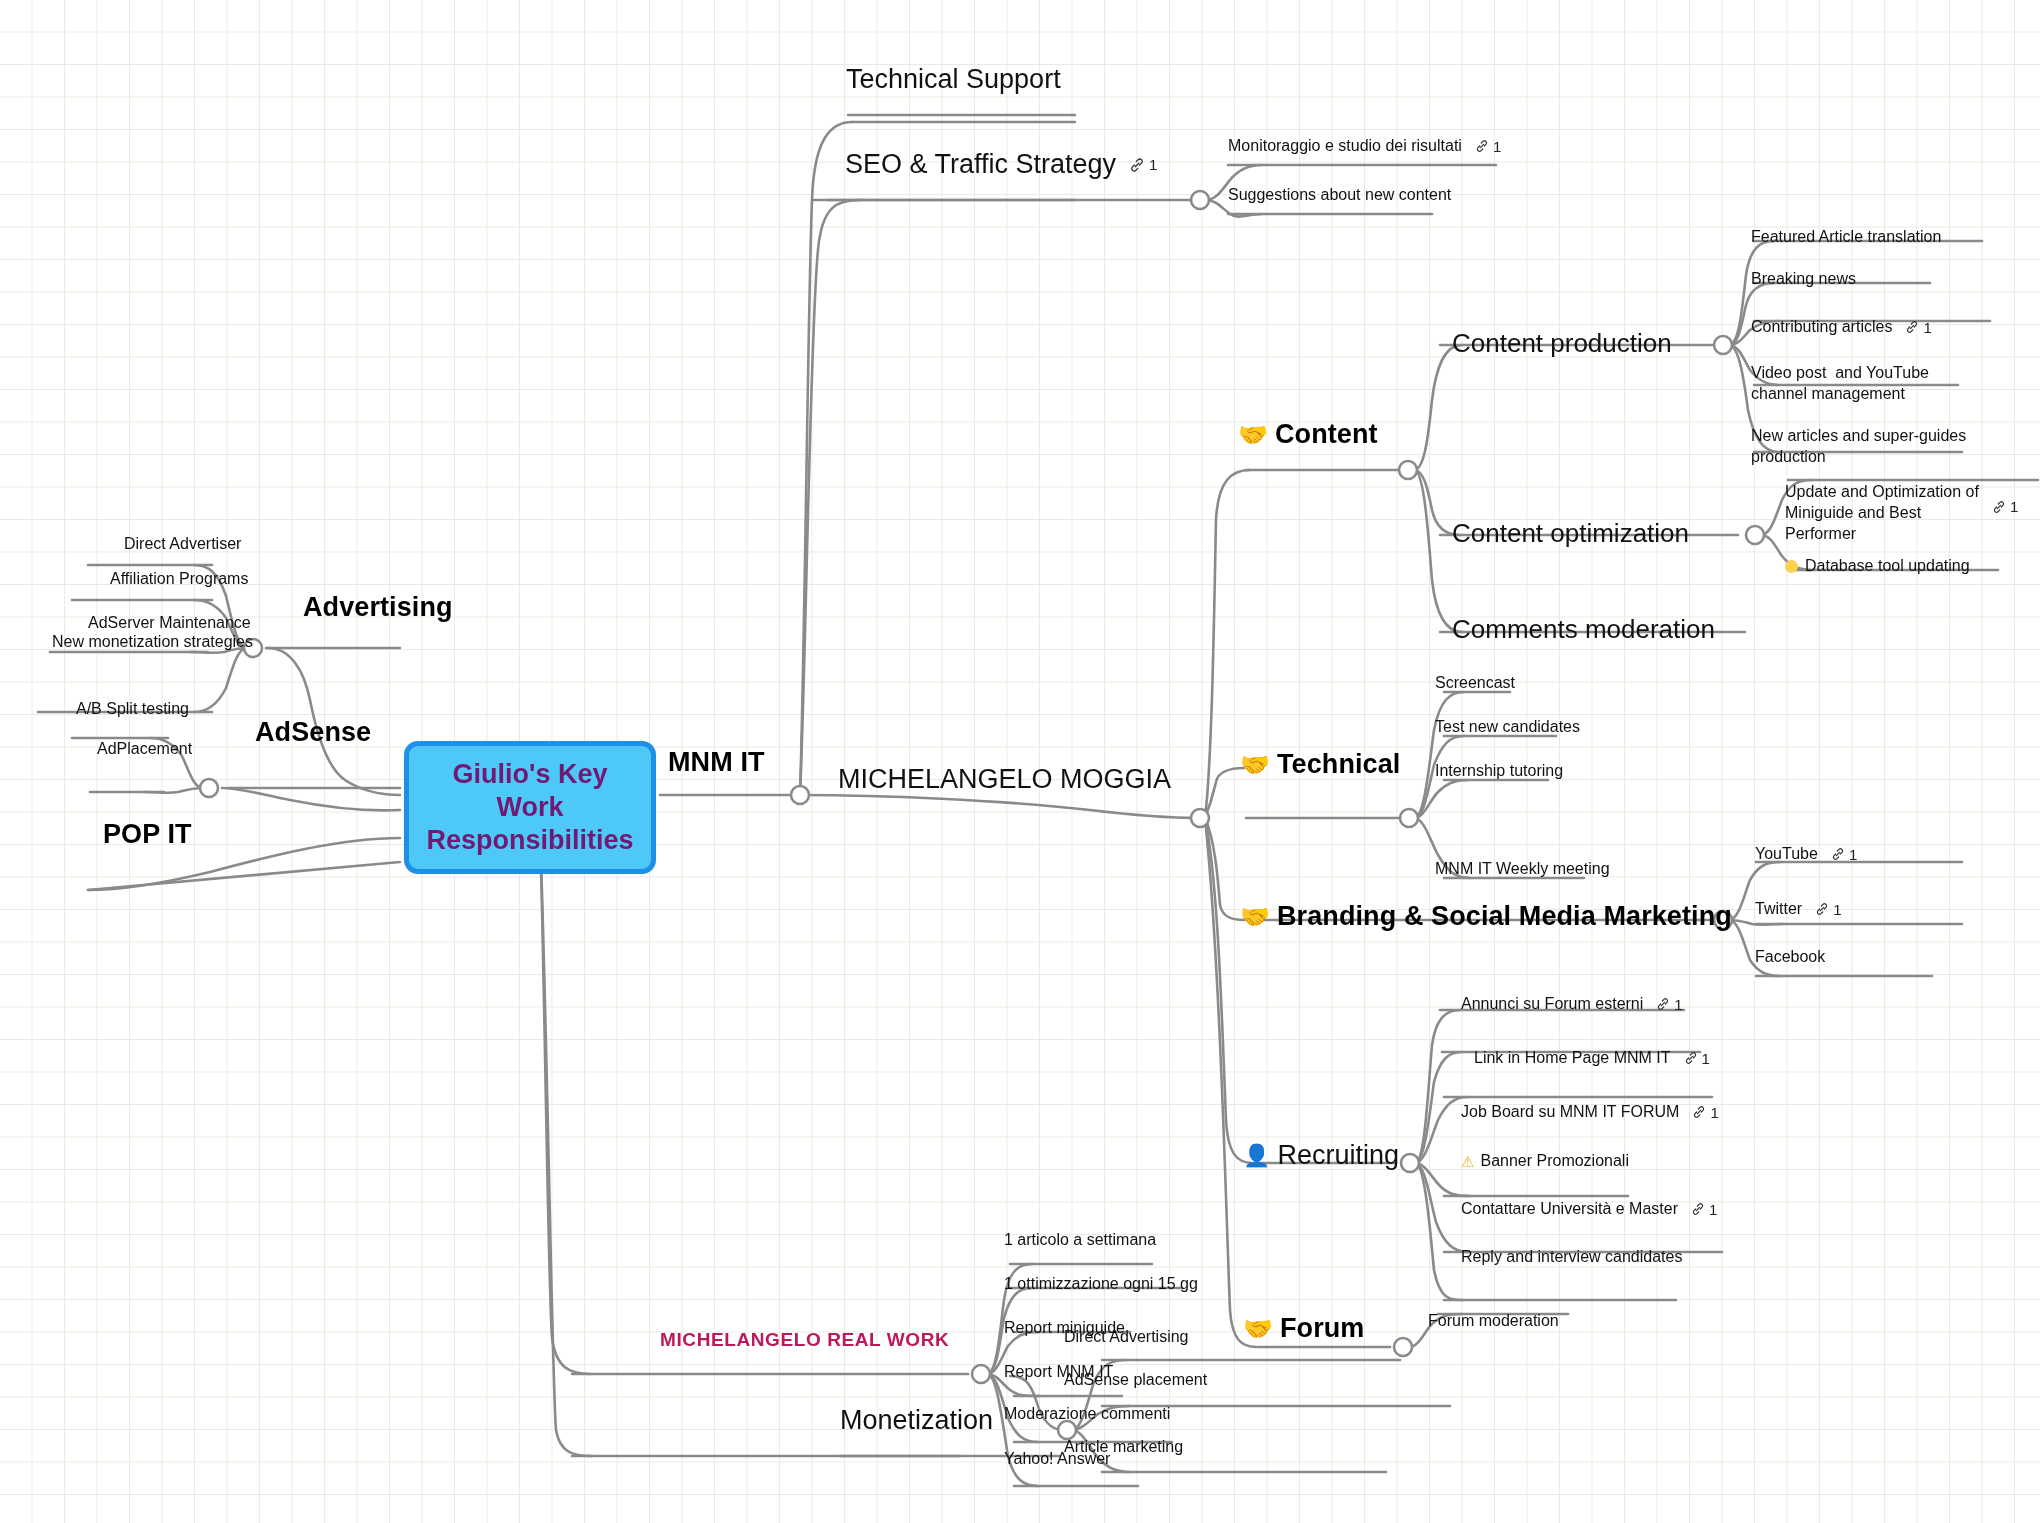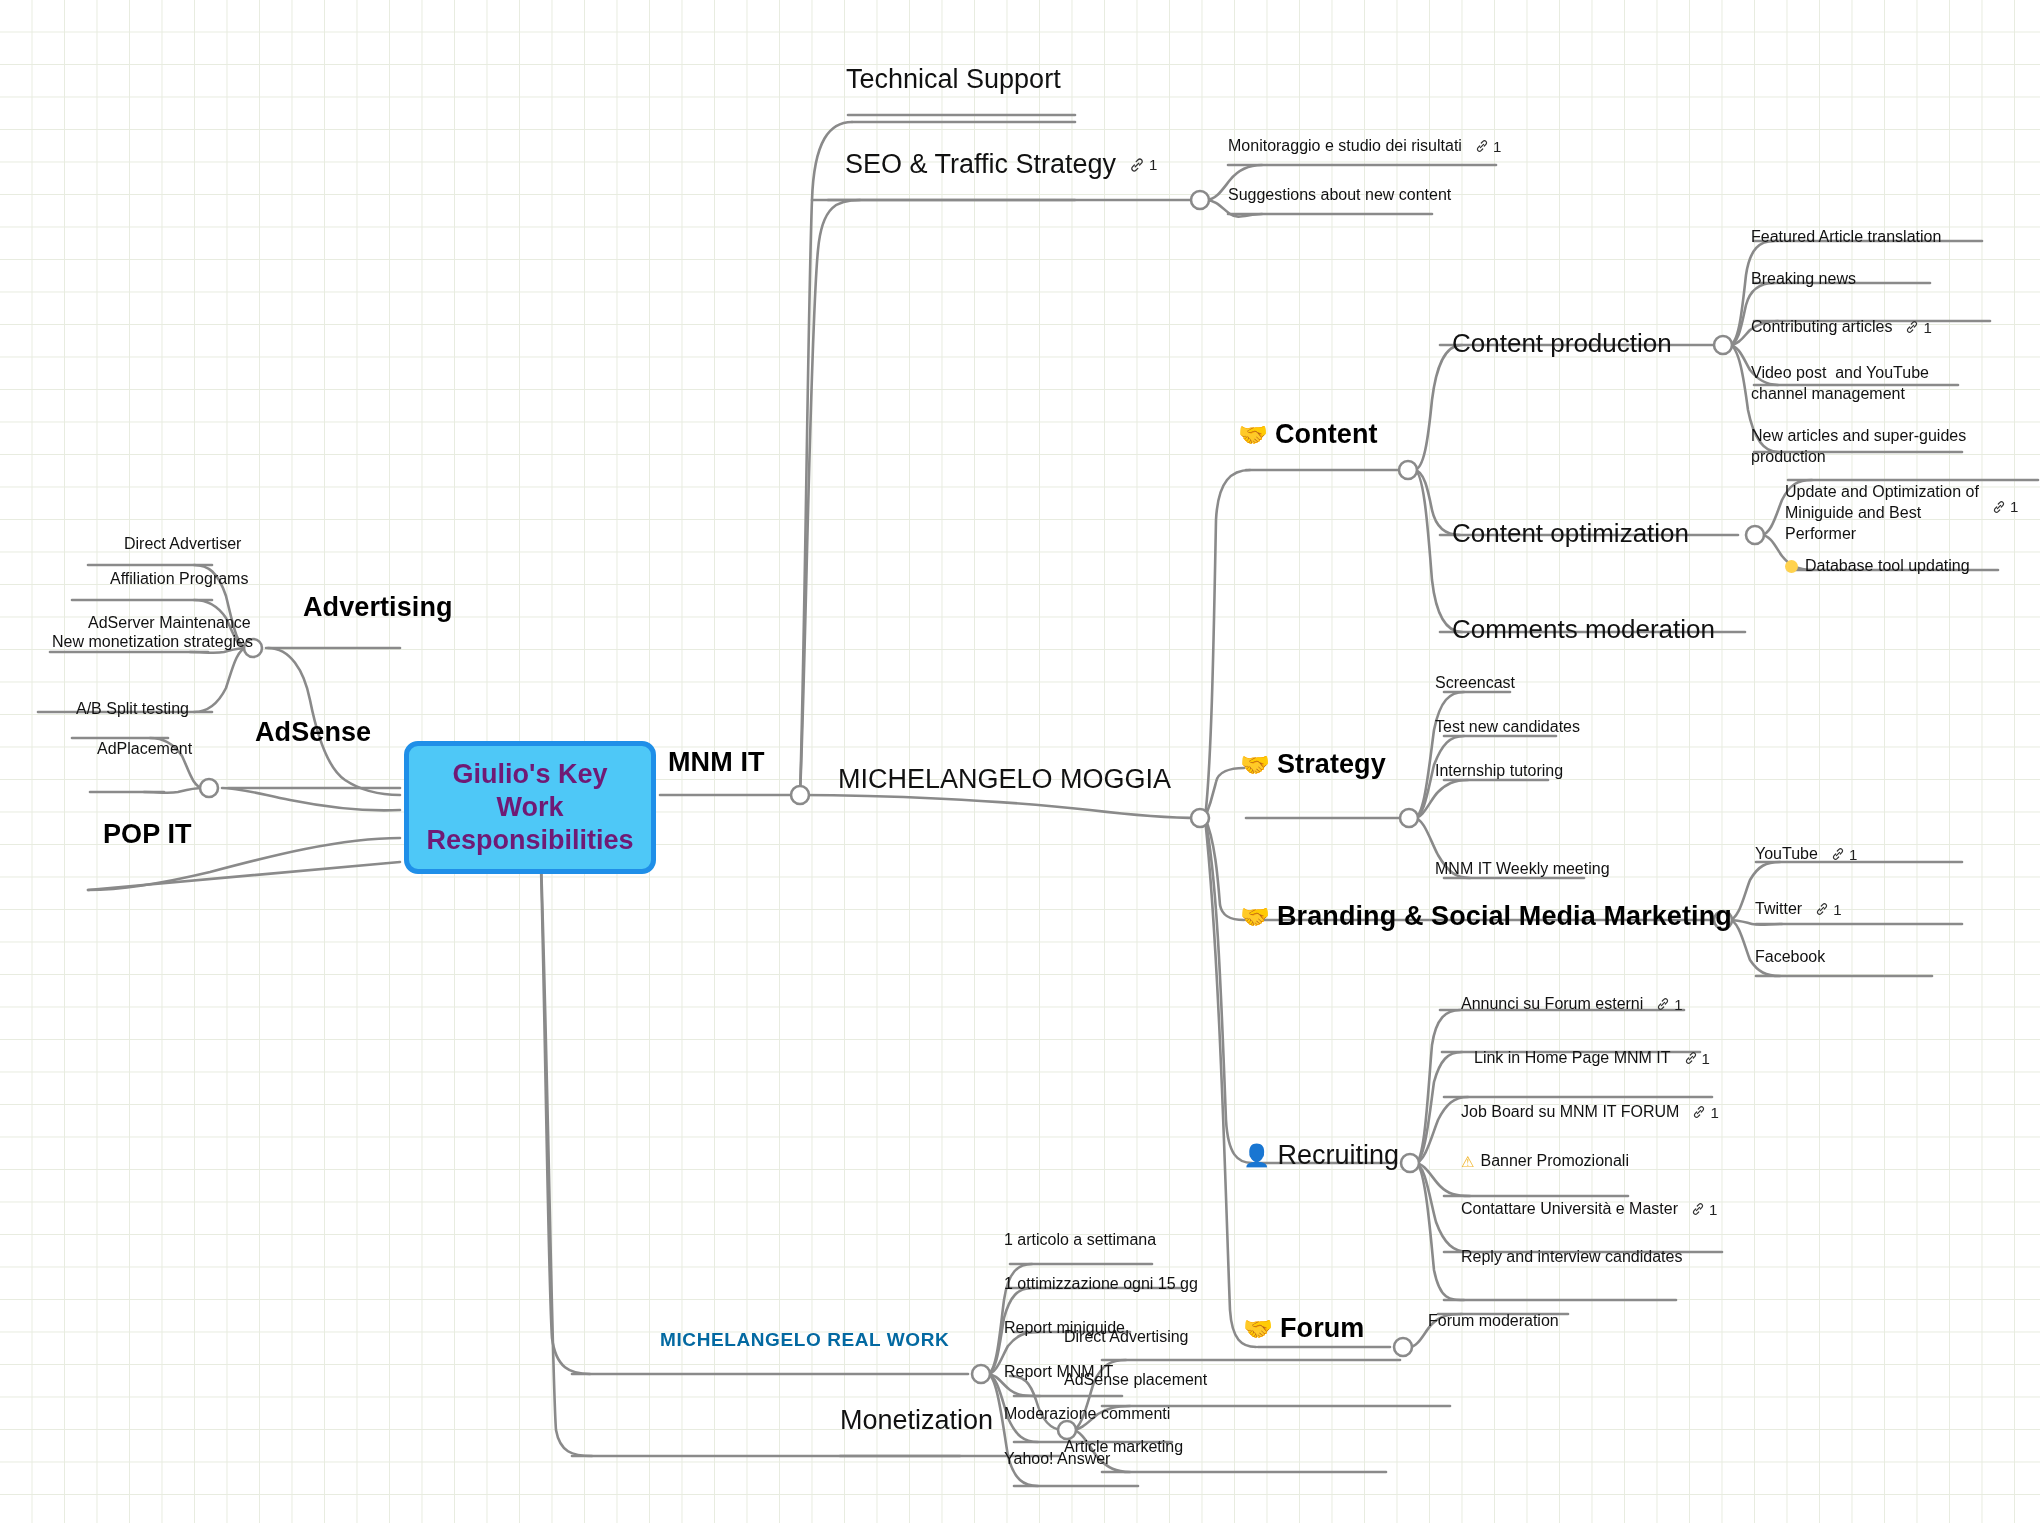--- a/index.html
+++ b/index.html
@@ -42,21 +42,21 @@
     color:#701a75;
     font-weight:bold;
     font-size:27px;
     text-align:center;
     padding:12px 16px;
     display:block;
     line-height:1.22;
     box-sizing:border-box;
   }
   .l1{ font-size:27px; font-weight:bold; color:#000; letter-spacing:.1px;}
-  .l1b{ font-size:25px; font-weight:bold; color:#0369a1; letter-spacing:.6px;text-align:center;}
+  .l1b{ font-size:25px; font-weight:bold; color:#be185d; letter-spacing:.6px;text-align:center;}
   .l2{ font-size:26px; font-weight:normal; color:#111;}
   .l3{ font-size:16px; font-weight:normal; color:#111;}
 
   .linkbadge{
     display:inline-flex;align-items:center;gap:4px;
     margin-left:13px;font-size:15px;color:#222;
   }
   .linkbadge svg{display:block;}
   .dot{
     width:13px;height:13px;border-radius:50%;
@@ -379,21 +379,21 @@
       <span>1</span>
     </span>
   </div>
   <div class="node l3" style="left:1785px;top:557px;">
     <span class="dot"></span>
     <span class="txt">Database tool updating</span>
   </div>
 
   <div class="node l1" style="left:1240px;top:749px;">
     <span class="ico emoji">🤝</span>
-    <span class="txt">Strategy</span>
+    <span class="txt">Technical</span>
   </div>
   <div class="node l3" style="left:1435px;top:674px;">
     <span class="txt">Screencast</span>
   </div>
   <div class="node l3" style="left:1435px;top:718px;">
     <span class="txt">Test new candidates</span>
   </div>
   <div class="node l3" style="left:1435px;top:762px;">
     <span class="txt">Internship tutoring</span>
   </div>

